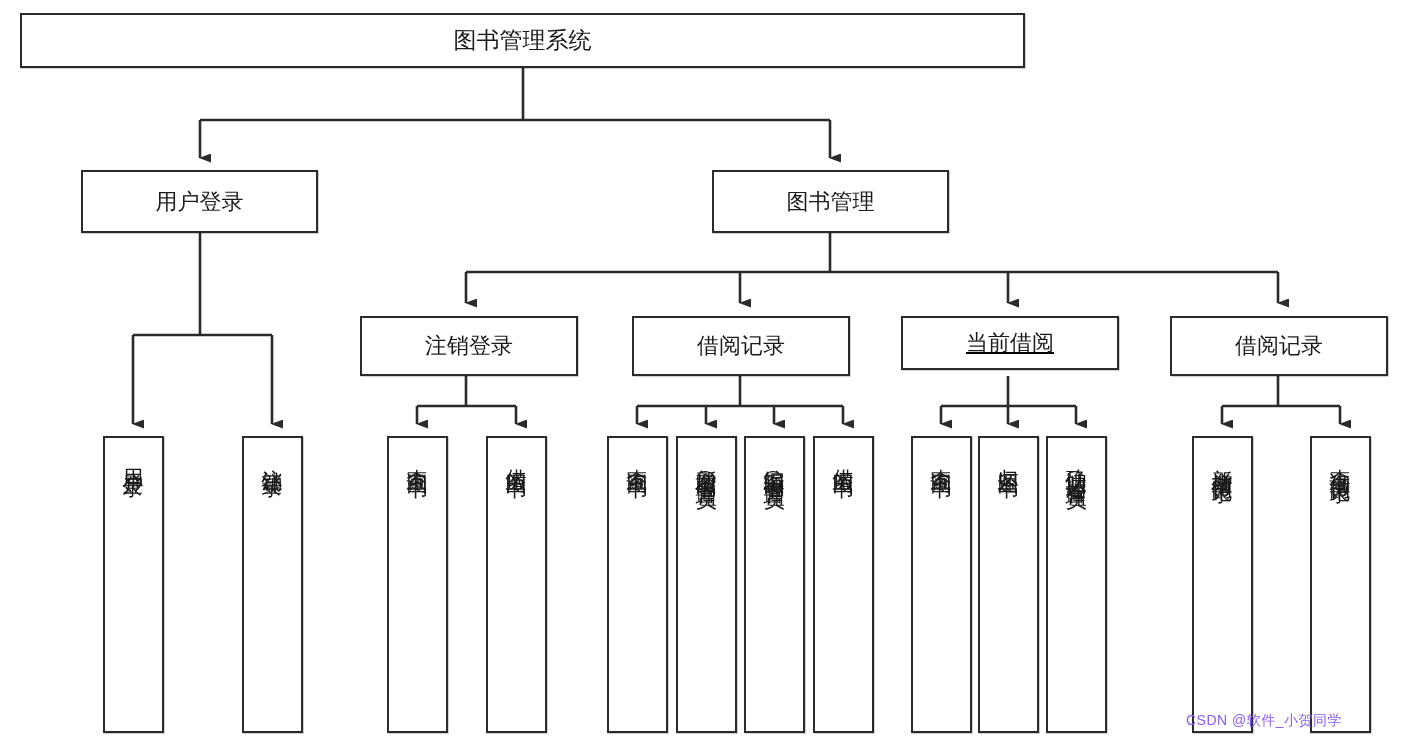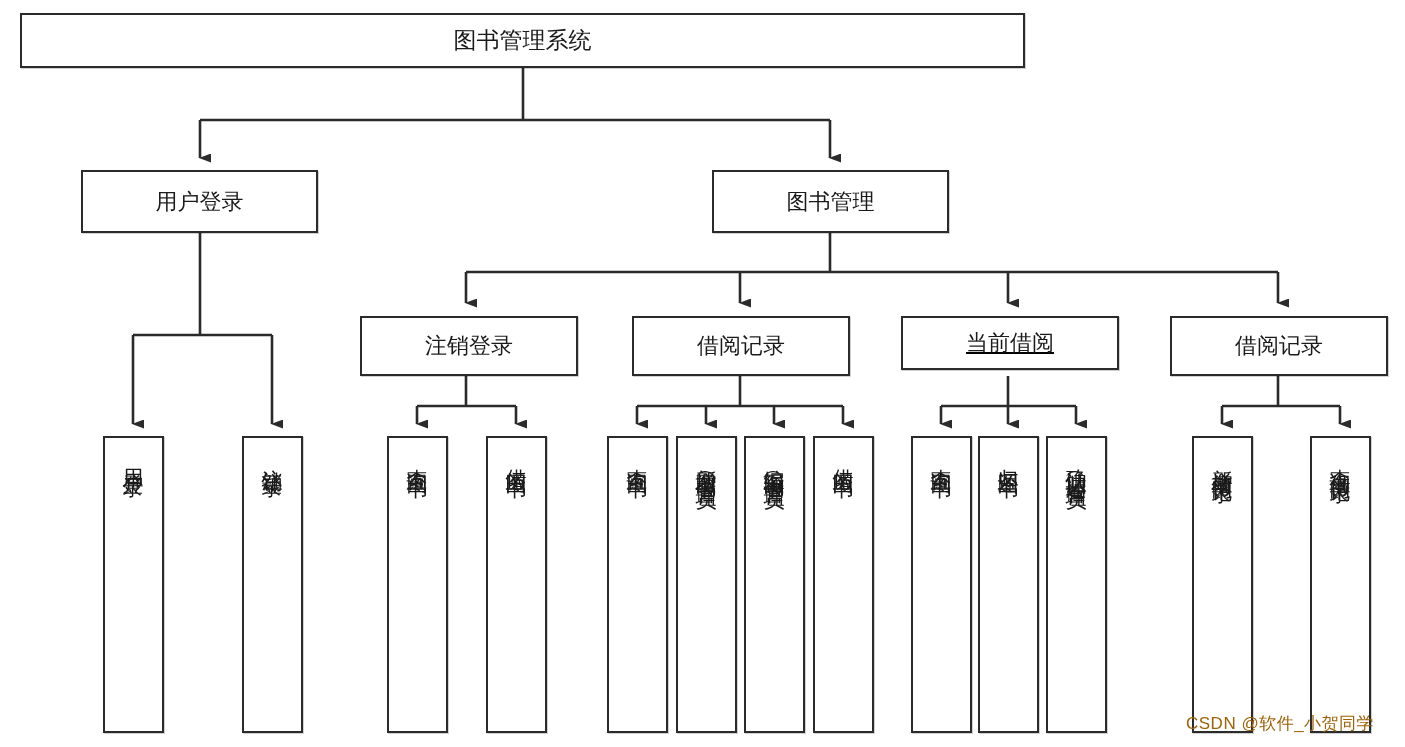--- a/index.html
+++ b/index.html
@@ -55,22 +55,22 @@
     font-size: 21px;
     writing-mode: vertical-rl;
     text-orientation: upright;
     letter-spacing: 3px;
     line-height: 1;
   }
   .watermark {
     position: absolute;
     left: 1186px;
     top: 712px;
-    font-size: 17px;
-    color: #a16207;
+    font-size: 14px;
+    color: #8b5cf6;
     white-space: nowrap;
     letter-spacing: 0.5px;
   }
 </style>
 </head>
 <body>
 
 <div id="canvas">
 
   <svg class="edges" viewBox="0 0 1405 747">

